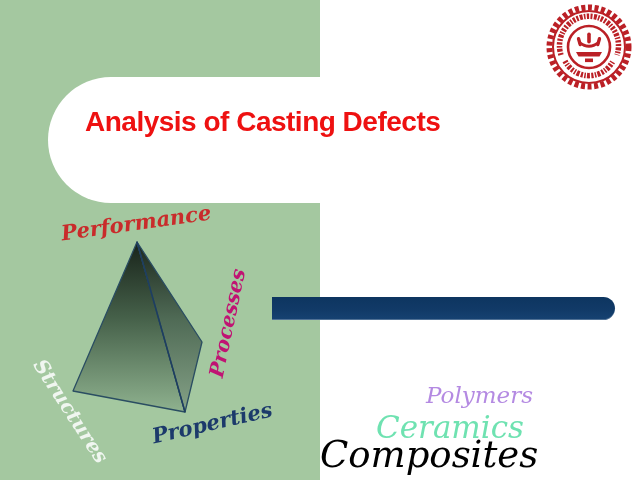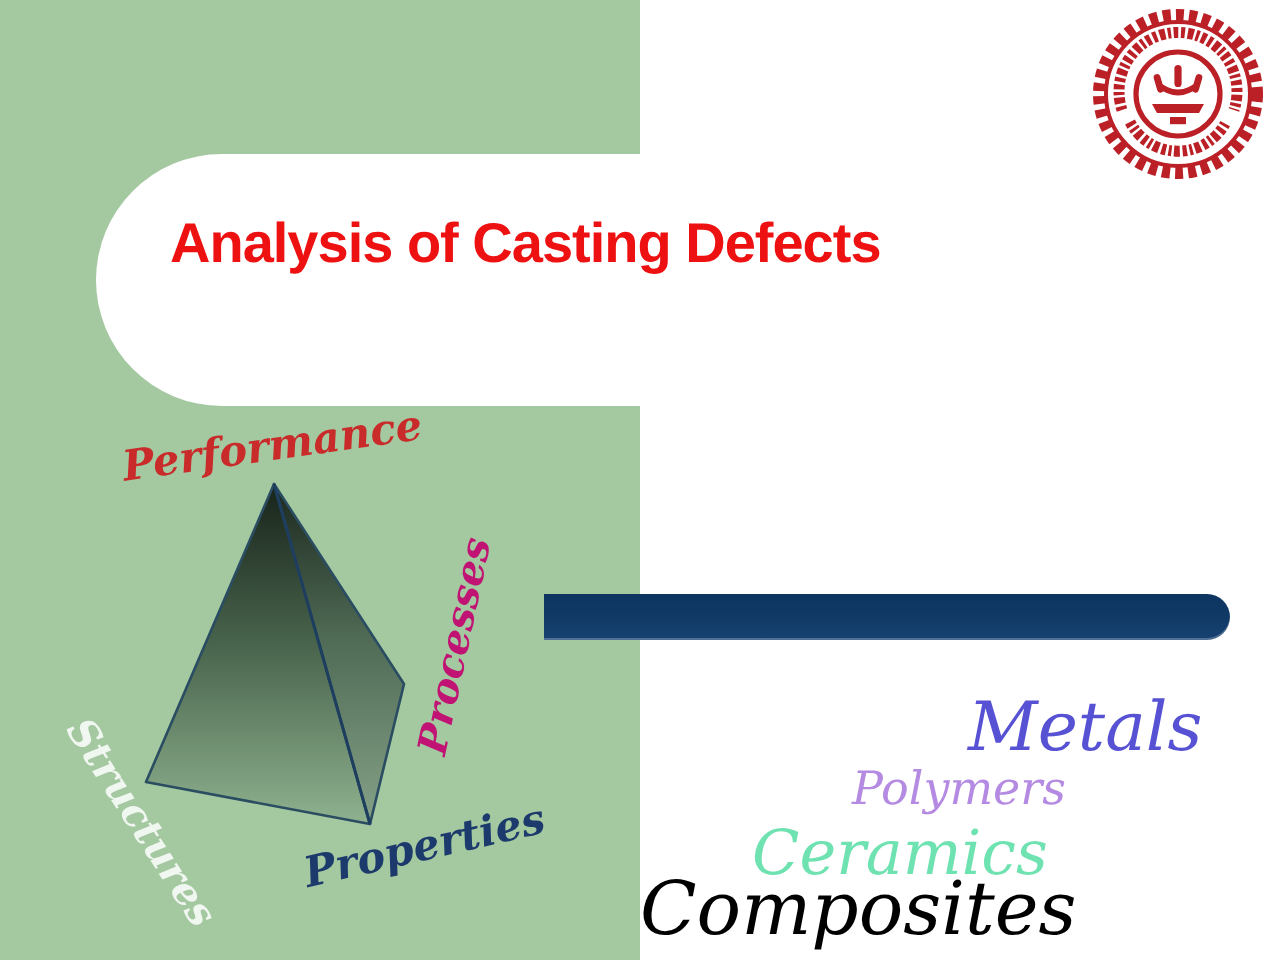--- a/index.html
+++ b/index.html
@@ -81,21 +81,20 @@
     <line x1="137" y1="242" x2="185" y2="412" stroke="#1e3e60" stroke-width="1.5"></line>
   </svg>
 
   <div class="vertex-label lbl-performance">Performance</div>
   <div class="vertex-label lbl-processes">Processes</div>
   <div class="vertex-label lbl-structures">Structures</div>
   <div class="vertex-label lbl-properties">Properties</div>
 
   <div class="divider-bar"></div>
 
-  <div class="material-word mat-metals">Metals</div>
   <div class="material-word mat-polymers">Polymers</div>
   <div class="material-word mat-ceramics">Ceramics</div>
   <div class="material-word mat-composites">Composites</div>
 
   <svg class="seal" viewBox="0 0 88 88">
 
     <circle cx="44" cy="44" r="41" fill="#ffffff"></circle>
 
     <circle cx="44" cy="44" r="39.5" fill="none" stroke="#bb2026" stroke-width="6" stroke-dasharray="4 2.6"></circle>
     <circle cx="44" cy="44" r="36" fill="none" stroke="#bb2026" stroke-width="2"></circle>

